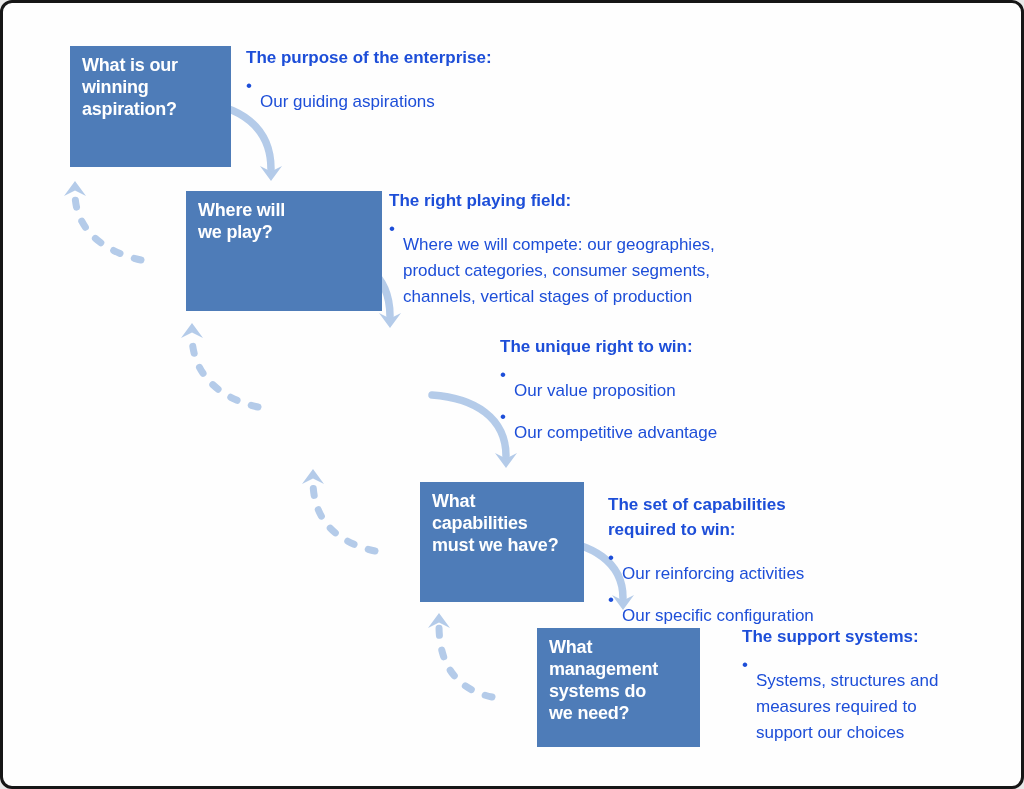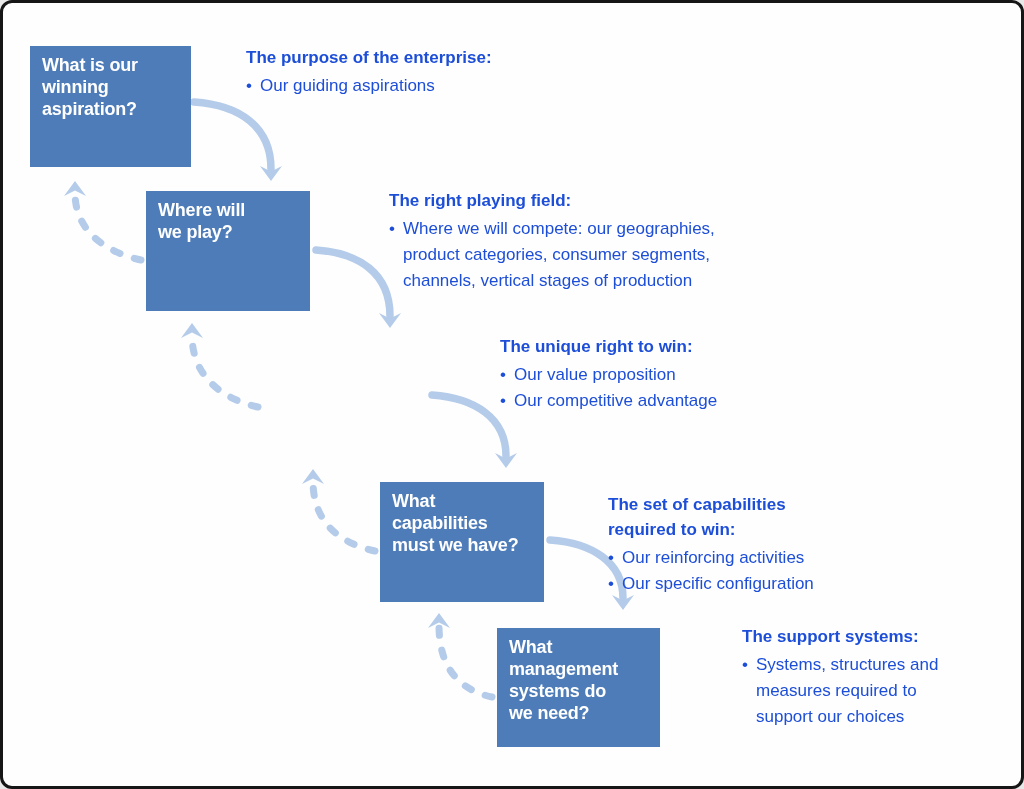--- a/index.html
+++ b/index.html
@@ -23,23 +23,24 @@
     position: absolute;
     background: #4e7cb8;
     color: #ffffff;
     font-weight: bold;
     font-size: 18px;
     line-height: 22px;
     letter-spacing: -0.2px;
     padding: 8px 8px 0 12px;
     box-sizing: border-box;
     white-space: pre-line;
+    margin-left: 40px;
   }
   .qbox.s1 { left: 27px;  top: 43px;  width: 161px; height: 121px; }
-  .qbox.s2 { left: 143px; top: 188px; width: 164px; height: 120px; }
+  .qbox.s2 { left: 143px; top: 188px; width: 196px; height: 120px; }
   .qbox.s3 { left: 260px; top: 335px; width: 163px; height: 120px; }
   .qbox.s4 { left: 377px; top: 479px; width: 164px; height: 120px; }
   .qbox.s5 { left: 494px; top: 625px; width: 163px; height: 119px; }
 
   .note {
     position: absolute;
     color: #1d4ed8;
     font-size: 17px;
     line-height: 25px;
   }
@@ -58,20 +59,21 @@
     display: flex;
     align-items: flex-start;
     line-height: 26px;
   }
   .bullet .dot {
     flex: 0 0 auto;
     width: 14px;
   }
   .bullet .btext {
     white-space: pre-line;
+    margin-top: 16px;
   }
 </style>
 </head>
 <body>
 
 <div class="canvas">
 
   <svg class="arrows" viewBox="0 0 1024 789" xmlns="http://www.w3.org/2000/svg" aria-hidden="true">
     <defs>
       <marker id="ah" markerUnits="userSpaceOnUse" markerWidth="30" markerHeight="30" refX="3" refY="11" orient="auto">

